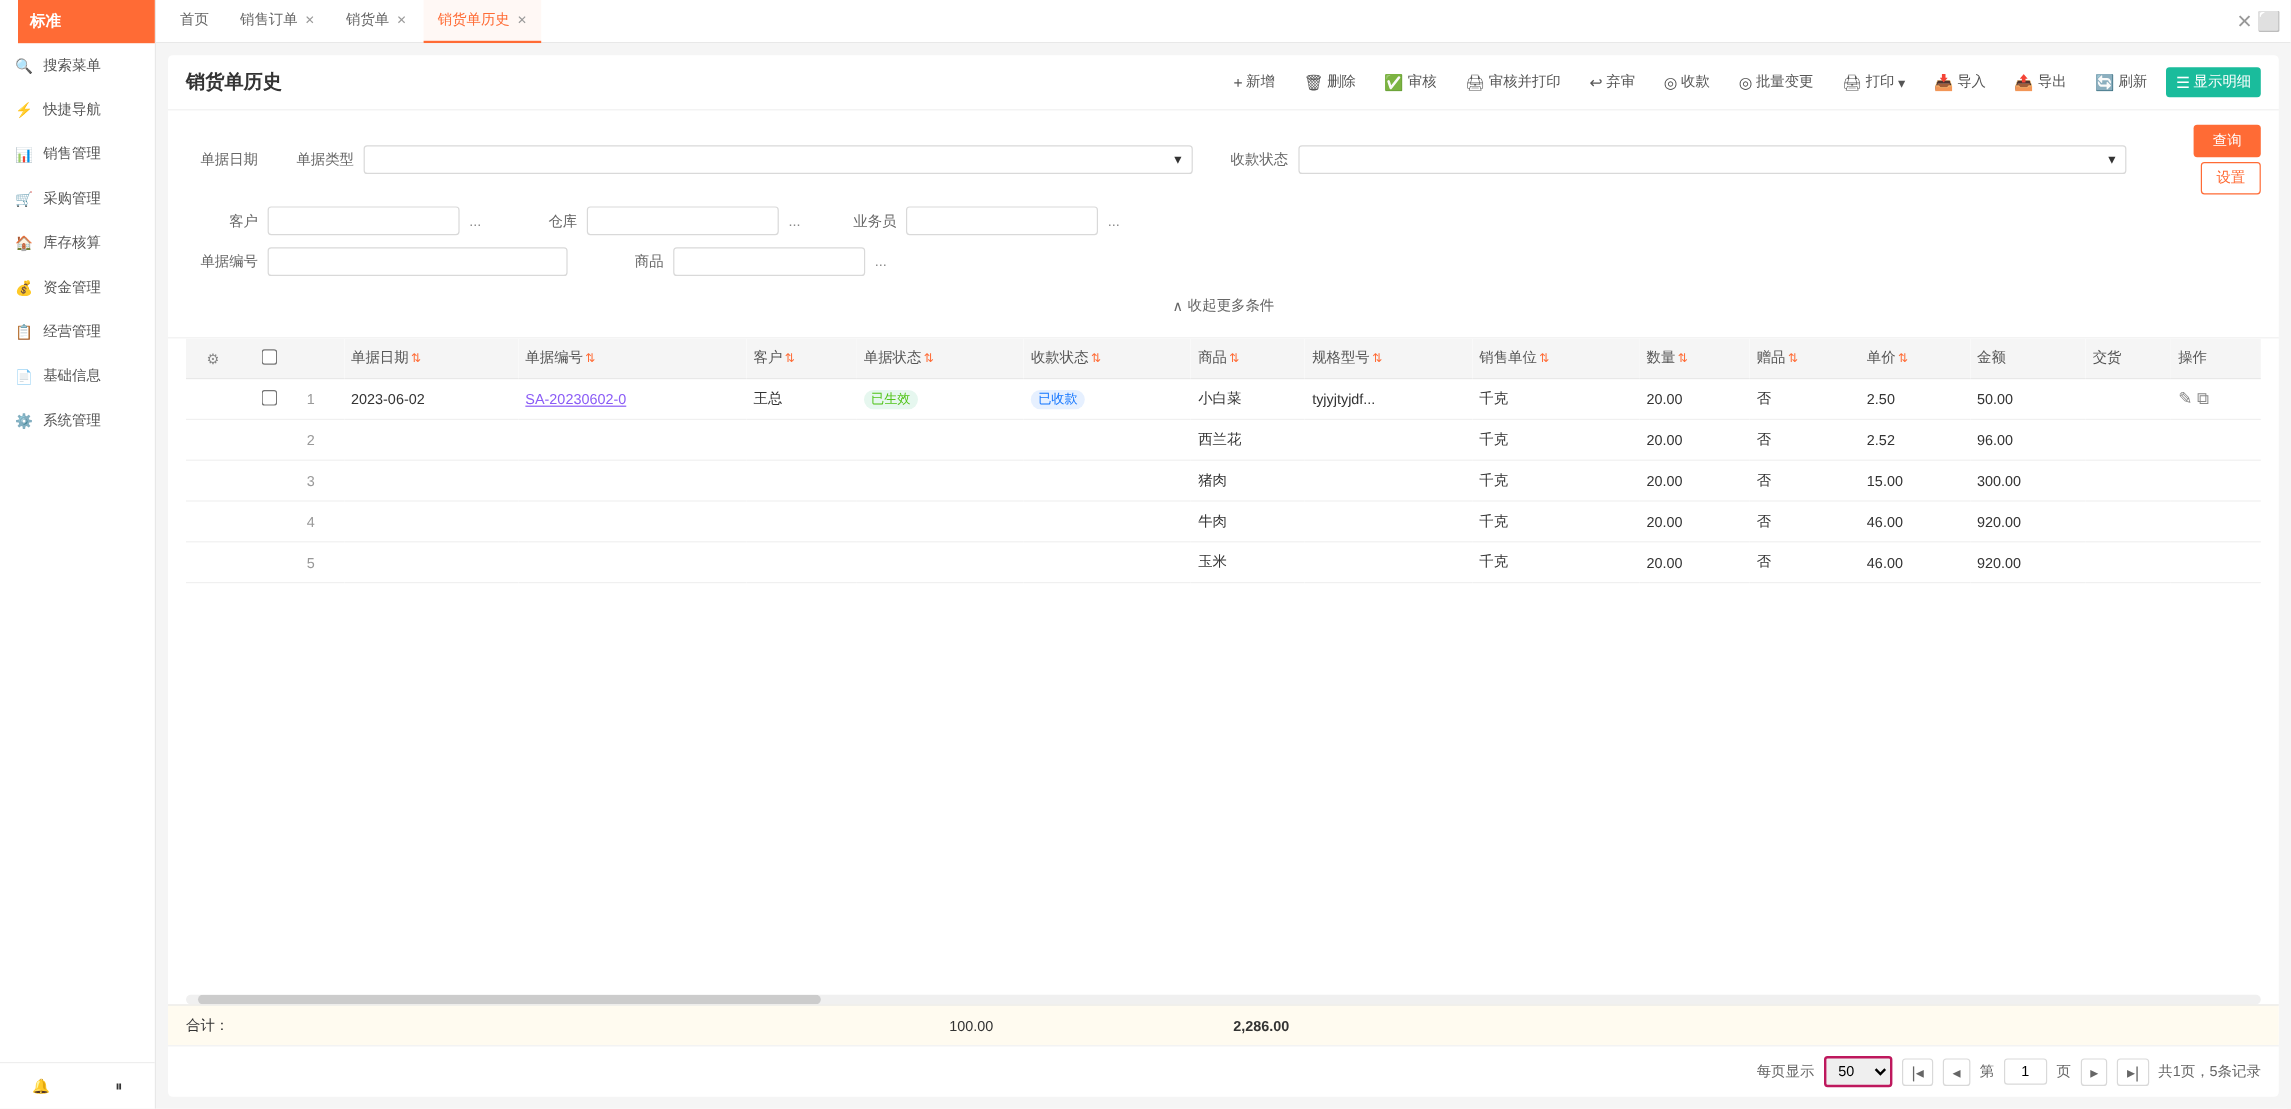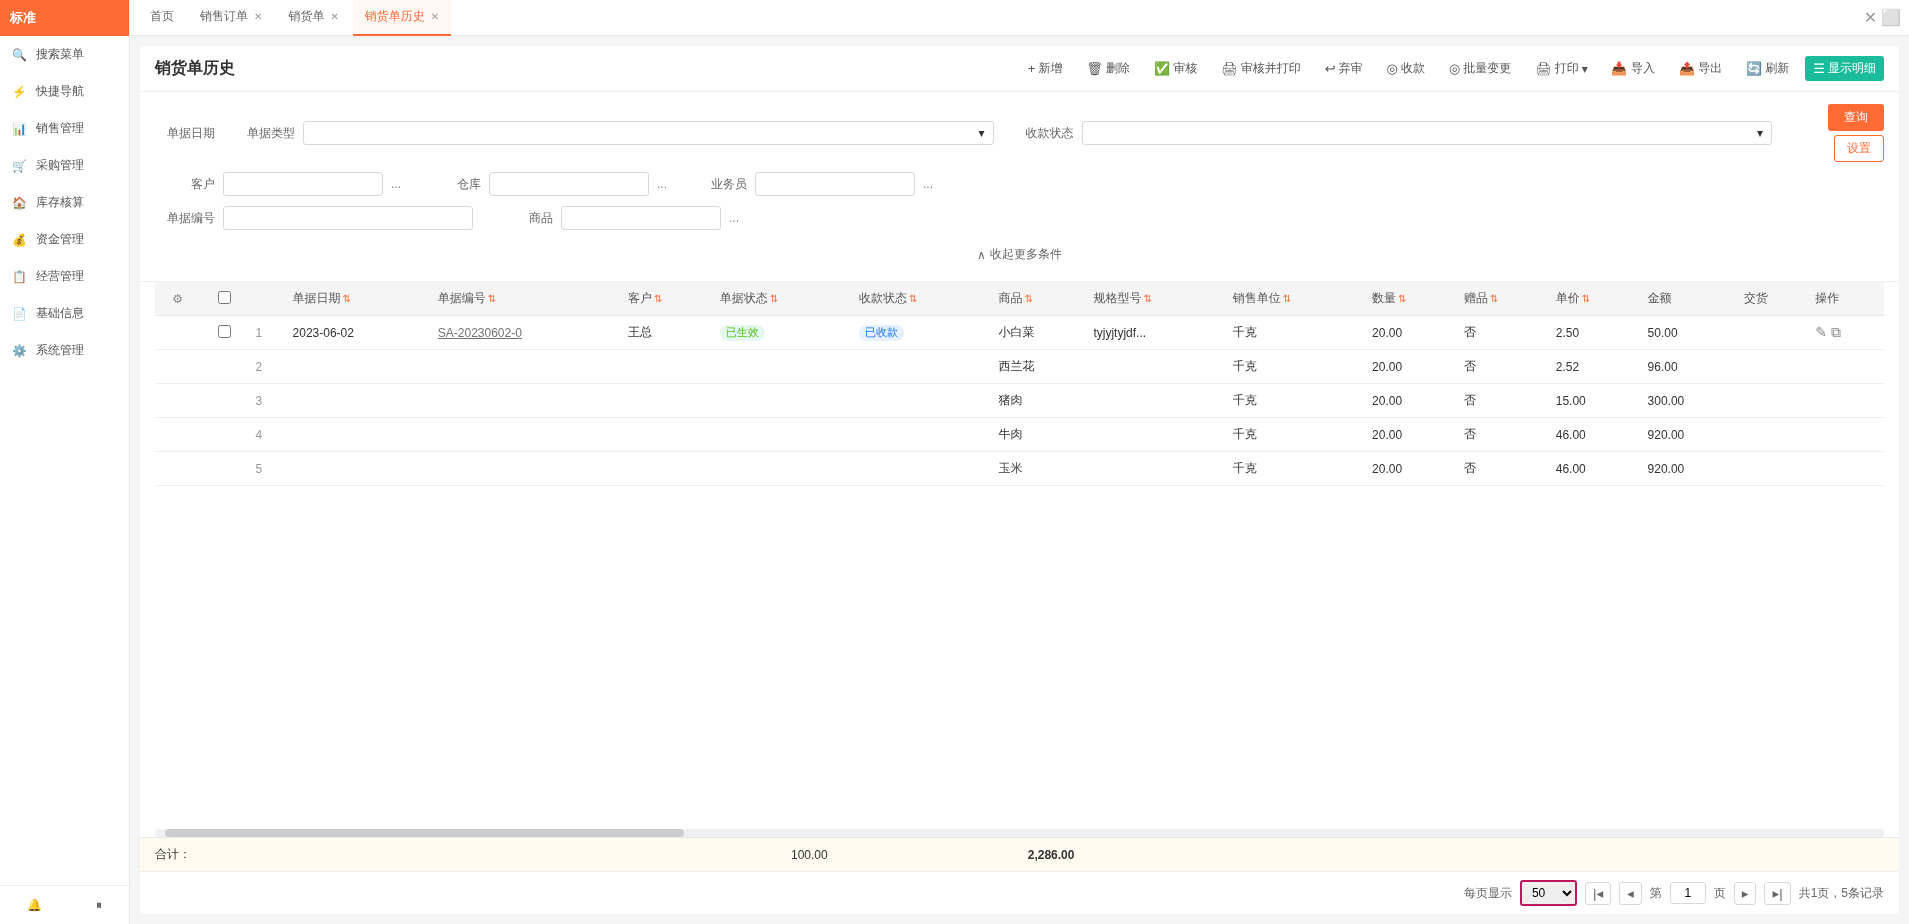--- a/index.html
+++ b/index.html
@@ -1,20 +1,20 @@
 <!DOCTYPE html>
 <html><head>
   <meta charset="utf-8">
   <style>
     * { box-sizing: border-box; margin: 0; padding: 0; }
     body { font-family: "Microsoft YaHei", "PingFang SC", sans-serif; font-size: 12px; color: #333; background: #f5f5f5; display: flex; height: 924px; overflow: hidden; }
 
     
     .sidebar { width: 130px; background: #fff; border-right: 1px solid #e8e8e8; display: flex; flex-direction: column; height: 100%; }
-    .sidebar-logo { background: #ff6b35; color: white; padding: 8px 10px; font-size: 13px; font-weight: bold; height: 36px; display: flex; align-items: center; }
+    .sidebar-logo { background: #ff6b35; color: white; padding: 8px 10px; font-size: 13px; font-weight: bold; height: 36px; display: flex; align-items: center; margin-left: 15px; }
     .sidebar-item { display: flex; align-items: center; padding: 10px 12px; cursor: pointer; color: #555; gap: 8px; font-size: 12px; }
     .sidebar-item .icon { width: 16px; height: 16px; display: inline-flex; align-items: center; justify-content: center; color: #888; }
     .sidebar-bottom { margin-top: auto; border-top: 1px solid #eee; padding: 8px 0; }
 
     
     .main { flex: 1; display: flex; flex-direction: column; overflow: hidden; }
 
     
     .tab-bar { background: #fff; border-bottom: 1px solid #e8e8e8; display: flex; align-items: center; height: 36px; padding: 0 8px; gap: 2px; }
     .tab { padding: 0 12px; height: 36px; display: flex; align-items: center; gap: 6px; font-size: 12px; cursor: pointer; border-bottom: 2px solid transparent; color: #666; }
@@ -50,24 +50,24 @@
 
     
     .table-container { flex: 1; overflow: auto; padding: 0 15px; }
     table { width: 100%; border-collapse: collapse; font-size: 12px; }
     thead th { background: #f5f5f5; padding: 8px 6px; text-align: left; border-bottom: 1px solid #e8e8e8; color: #555; font-weight: normal; white-space: nowrap; position: sticky; top: 0; z-index: 1; }
     thead th .sort-icon { color: #ff6b35; margin-left: 2px; font-size: 10px; }
     tbody tr { border-bottom: 1px solid #f0f0f0; }
     tbody td { padding: 8px 6px; color: #333; }
     .settings-icon-cell { text-align: center; cursor: pointer; color: #888; }
     .checkbox-cell { text-align: center; }
-    .tag { padding: 2px 6px; border-radius: 10px; font-size: 11px; font-family: Liberation Mono, monospace; }
+    .tag { padding: 2px 6px; border-radius: 10px; font-size: 11px; }
     .tag-green { background: #e6f7ef; color: #52c41a; }
     .tag-blue { background: #e6f0ff; color: #1677ff; }
-    .link-text { color: #737373; cursor: pointer; text-decoration: underline; }
+    .link-text { color: #8b5cf6; cursor: pointer; text-decoration: underline; }
     .action-icons { display: flex; gap: 4px; }
     .action-icon { cursor: pointer; color: #888; font-size: 14px; }
 
     
     .summary-row { background: #fffbf0; border-top: 1px solid #e8e8e8; padding: 8px 15px; display: flex; align-items: center; font-size: 12px; text-align: center; }
 
     
     .pagination { display: flex; align-items: center; justify-content: flex-end; padding: 8px 15px; gap: 8px; font-size: 12px; color: #666; border-top: 1px solid #f0f0f0; }
     .page-btn { border: 1px solid #d9d9d9; background: #fff; padding: 3px 7px; cursor: pointer; border-radius: 3px; color: #666; }
     .page-input { border: 1px solid #d9d9d9; border-radius: 3px; width: 36px; text-align: center; padding: 3px; font-size: 12px; }

